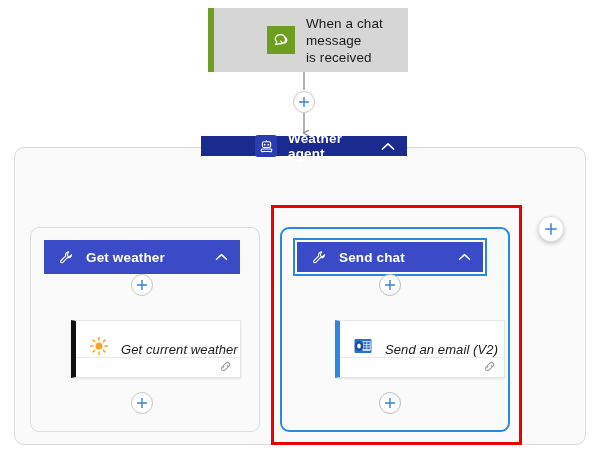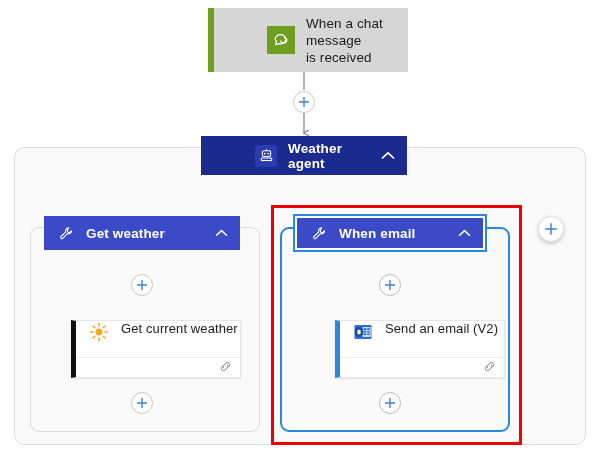--- a/index.html
+++ b/index.html
@@ -61,21 +61,21 @@
     letter-spacing: 0.1px;
     white-space: pre-line;
     padding-right: 6px;
   }
 
   
   .agentbar {
     left: 201px;
     top: 136px;
     width: 206px;
-    height: 39px;
+    height: 20px;
     background: #1b2a8f;
     display: flex;
     align-items: center;
     color: #ffffff;
   }
   .agentbar .aicon {
     width: 22px; height: 22px;
     background: #2b3bb0;
     border-radius: 3px;
     margin-left: 10px;
@@ -126,20 +126,21 @@
 
   
   .actionbar {
     position: absolute;
     height: 34px;
     background: #3b4bc8;
     display: flex;
     align-items: center;
     color: #ffffff;
     box-sizing: border-box;
+    margin-top: 24px;
   }
   .actionbar.a1 { left: 44px; top: 216px; width: 196px; }
   .actionbar.a2 {
     left: 295px; top: 216px; width: 190px;
     border: 2px solid #ffffff;
     outline: 2px solid #2b88e0;
   }
   .actionbar .wrench {
     margin-left: 15px;
     display: flex; align-items: center;
@@ -167,22 +168,23 @@
     box-sizing: border-box;
     display: flex;
     flex-direction: column;
     box-shadow: 0 1px 2px rgba(0,0,0,0.10);
   }
   .opcard.c1 { left: 71px; top: 320px; border-left: 5px solid #11100f; }
   .opcard.c2 { left: 299px; top: 320px; border-left: 5px solid #2b88e0; margin-left: 36px; }
   .opcard .oprow {
     flex: 1 1 auto;
     display: flex;
-    align-items: flex-start;
+    align-items: flex-end;
     border-bottom: 1px solid #ececec;
+    font-style: italic;
   }
   .opcard .opicon {
     width: 22px; height: 22px;
     margin-left: 12px;
     flex: 0 0 auto;
     display: flex; align-items: center; justify-content: center;
   }
   .opcard .oplabel {
     margin-left: 11px;
     font-size: 13px;
@@ -305,21 +307,21 @@
       </svg>
     </span>
   </div>
 
   <div class="actionbar a2">
     <span class="wrench">
       <svg width="15" height="15" viewBox="0 0 16 16" aria-hidden="true">
         <path d="M10.3,1.9 a3.3,3.3 0 0 0 -3.1,4.4 L2.2,11.2 a1.3,1.3 0 0 0 1.9,1.9 L9,8.1 a3.3,3.3 0 0 0 4.4,-3.1 l-2.1,2.1 -1.9,-0.5 -0.5,-1.9 z" fill="none" stroke="#ffffff" stroke-width="1.15" stroke-linejoin="round"></path>
       </svg>
     </span>
-    <span class="alabel">When email</span>
+    <span class="alabel">Send chat</span>
     <span class="chev">
       <svg width="13" height="8" viewBox="0 0 14 9" aria-hidden="true">
         <path d="M1.4,7 L7,1.8 L12.6,7" fill="none" stroke="#ffffff" stroke-width="1.7" stroke-linecap="round" stroke-linejoin="round"></path>
       </svg>
     </span>
   </div>
 
   <div class="plusbtn" style="left:131px; top:274px;">
     <svg width="12" height="12" viewBox="0 0 12 12" aria-hidden="true">
       <path d="M6,1 V11 M1,6 H11" stroke="#3b82d6" stroke-width="1.4"></path>

